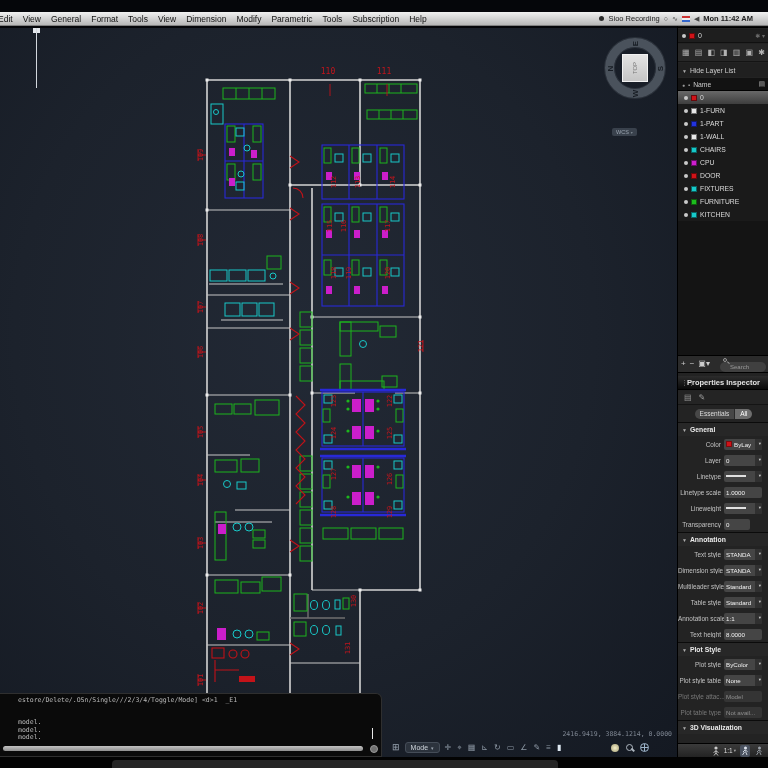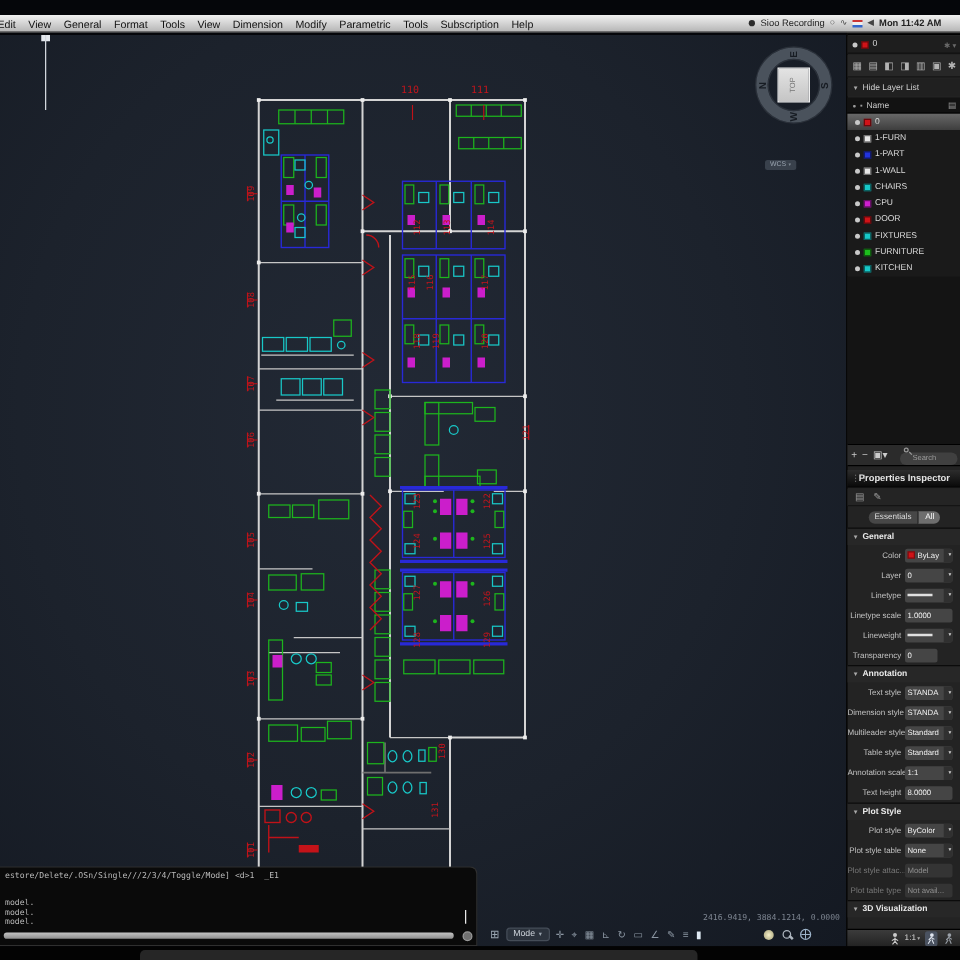--- a/index.html
+++ b/index.html
@@ -66,21 +66,21 @@
   .tools{display:flex;gap:6px;font-size:8px;color:#8b96a2;align-items:center}
   .tool-ico{line-height:10px}
   .tool-ico.bright{color:#dfe9f2}
   .cright{margin-left:auto;margin-right:24px;display:flex;gap:7px;align-items:center}
   .bulb{width:8px;height:8px;border-radius:50%;background:radial-gradient(#f5efc8,#a39e76)}
   .mag{width:7px;height:7px;border:1.5px solid #aeb6bf;border-radius:50%;position:relative}
   .mag::after{content:"";position:absolute;left:4px;top:4px;width:4px;height:1.5px;background:#aeb6bf;transform:rotate(45deg)}
   .globe{width:9px;height:9px;border-radius:50%;border:1px solid #9cb3c9;background:linear-gradient(90deg,transparent 44%,#9cb3c9 44% 56%,transparent 56%),linear-gradient(transparent 44%,#9cb3c9 44% 56%,transparent 56%)}
 
   
-  .cmdwin{left:0;top:665px;width:382px;height:64px;background:#0a0a0a;border:1px solid #2f2f2f;border-left:none;border-radius:0 6px 0 0;padding:3px 4px;font-family:"DejaVu Sans Mono",monospace;font-size:6.5px;color:#b9b9b9;line-height:7.4px;z-index:5}
+  .cmdwin{left:0;top:665px;width:382px;height:64px;background:#0a0a0a;border:1px solid #2f2f2f;border-left:none;border-radius:0 6px 0 0;padding:3px 18px;font-family:"DejaVu Sans Mono",monospace;font-size:6.5px;color:#b9b9b9;line-height:7.4px;z-index:5}
   .cmd-line{white-space:pre;height:7.4px;overflow:hidden}
   .cmd-cursor{position:absolute;right:8px;top:34px;width:1px;height:11px;background:#e8e8e8}
   .cmd-scroll{position:absolute;left:3px;bottom:5px;width:360px;height:5px;border-radius:3px;background:linear-gradient(#c3c3c3,#8e8e8e)}
   .cmd-knob{position:absolute;right:3px;bottom:3px;width:8px;height:8px;border-radius:50%;background:#6f6f6f;border:1px solid #999}
 
   
   #rightpanel{left:677px;top:14px;width:91px;height:743px;background:#232323;border-left:1px solid #000;color:#d6d6d6;z-index:10}
   .phead{position:absolute;left:0;width:91px;height:14px;background:linear-gradient(#2c2c2c,#0a0a0a);display:flex;align-items:center;justify-content:center;font-size:7.5px;font-weight:bold;color:#e3e3e3;border-bottom:1px solid #000}
   .ph-ico{position:absolute;left:3px;color:#8a8a8a;font-size:7px;font-weight:normal}
   .ph-ico::before{content:"▥"}

